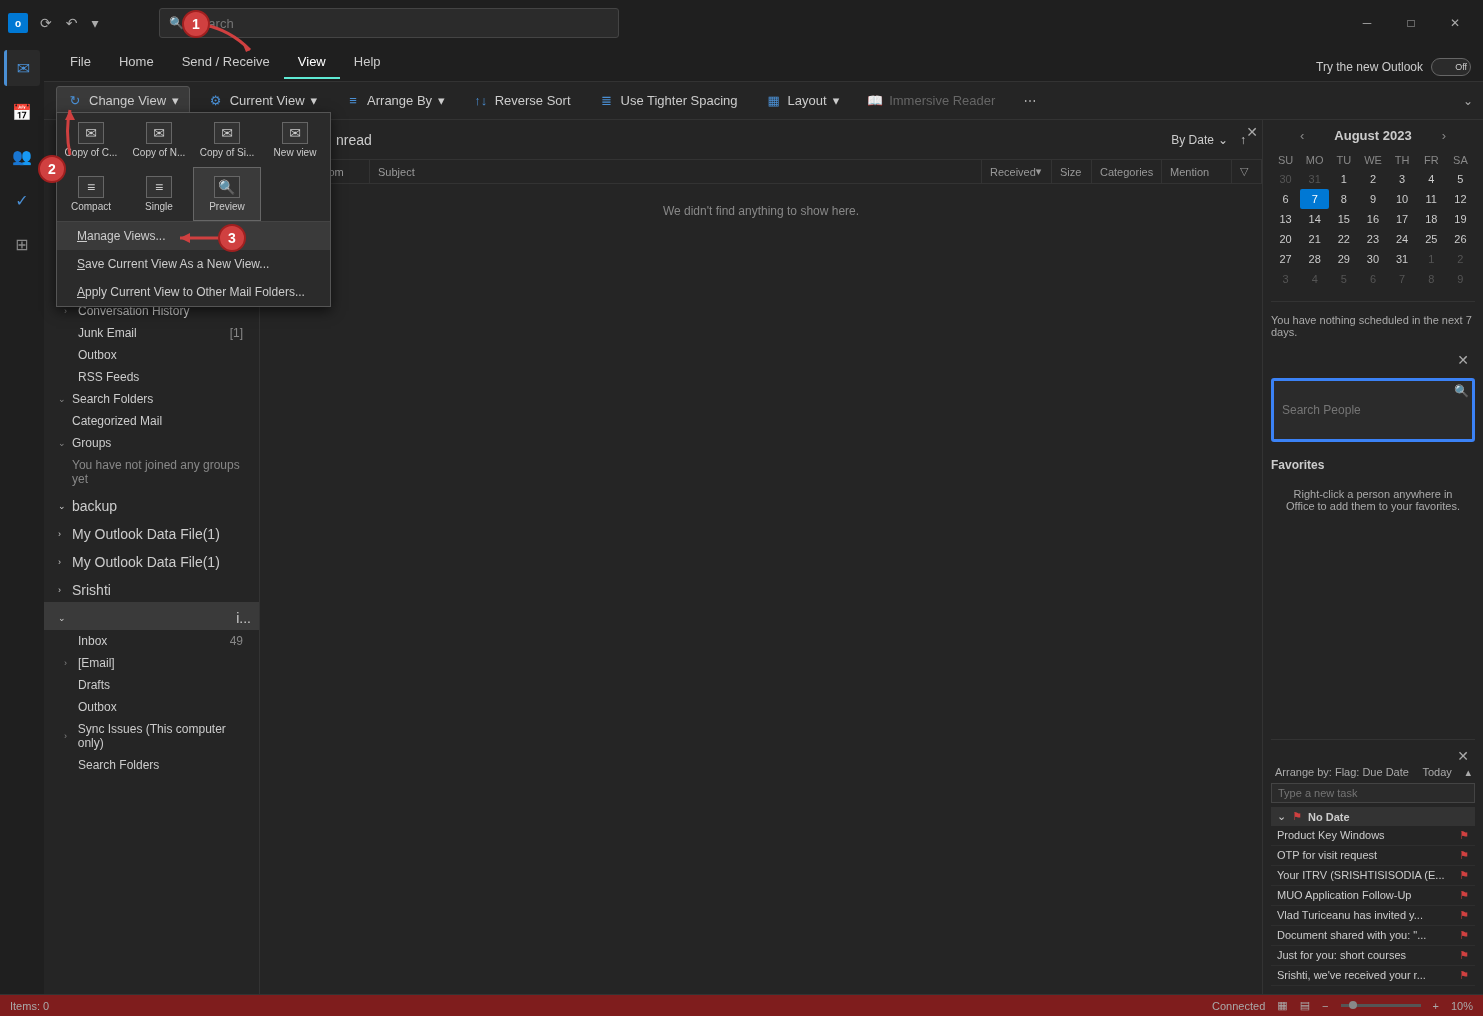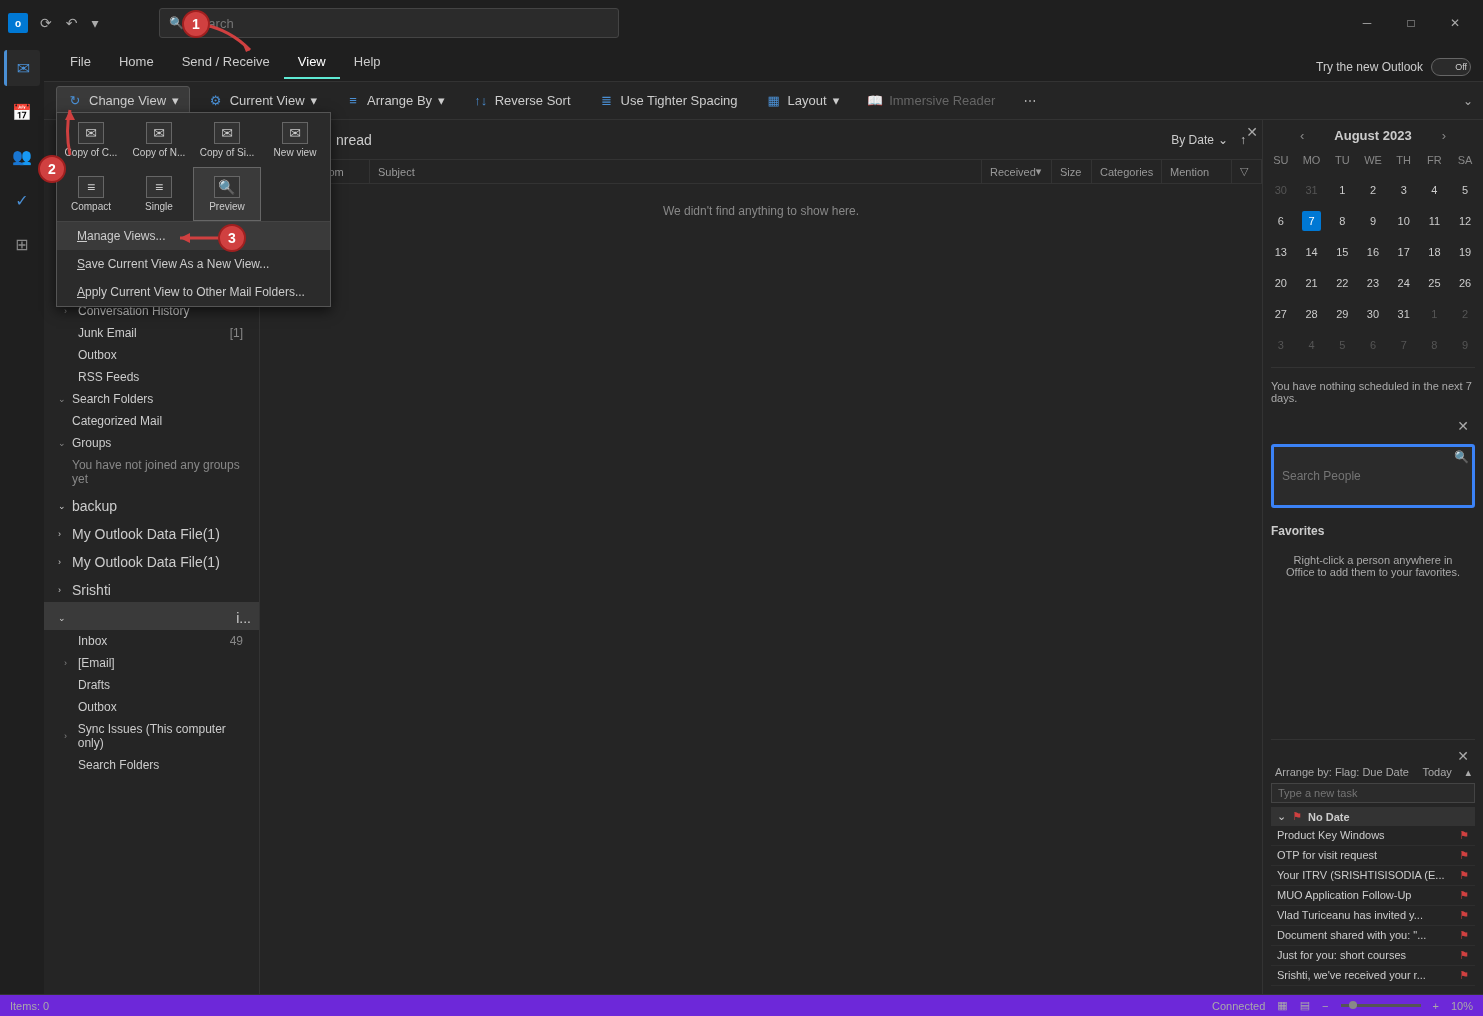--- a/index.html
+++ b/index.html
@@ -52,21 +52,21 @@
 .msg-list .header .bydate { color: #ccc; cursor: pointer; display: flex; align-items: center; gap: 4px; font-size: 12px; }
 .msg-list .cols { height: 24px; display: flex; align-items: center; border-bottom: 1px solid #333; font-size: 11px; color: #999; }
 .msg-list .cols div { padding: 0 8px; border-right: 1px solid #333; height: 100%; display: flex; align-items: center; }
 .msg-list .empty { text-align: center; padding: 20px; color: #888; font-size: 12px; }
 .msg-close { position: absolute; right: 4px; top: 4px; color: #aaa; cursor: pointer; font-size: 14px; }
 
 
 .right-pane { width: 220px; background: #252525; padding: 8px; overflow: hidden; display: flex; flex-direction: column; }
 .cal-header { display: flex; align-items: center; justify-content: center; gap: 30px; margin-bottom: 8px; font-size: 13px; }
 .cal-header .nav { color: #888; cursor: pointer; }
-.cal-grid { display: grid; grid-template-columns: repeat(7, 1fr); gap: 11px; font-size: 11px; text-align: center; }
+.cal-grid { display: grid; grid-template-columns: repeat(7, 1fr); gap: 0; font-size: 11px; text-align: center; }
 .cal-grid .dayh { color: #888; padding: 3px 0; }
 .cal-grid .day { padding: 4px 0; cursor: pointer; color: #ccc; }
 .cal-grid .day.other { color: #555; }
 .cal-grid .day.today { background: #0078d4; color: white; border-radius: 2px; }
 .cal-msg { font-size: 11px; color: #aaa; margin: 12px 0; border-top: 1px solid #333; padding-top: 12px; }
 
 .people-search { margin: 8px 0; position: relative; }
 .people-search input { width: 100%; background: #2b2b2b; border: 3px solid #3b82f6; padding: 22px 8px; color: #ccc; font-size: 12px; border-radius: 3px; }
 .people-search .sicon { position: absolute; right: 6px; top: 6px; color: #888; }
 .fav-title { font-size: 12px; font-weight: bold; margin: 8px 0; }
@@ -83,21 +83,21 @@
 .gallery { position: absolute; left: 56px; top: 112px; width: 275px; background: #2b2b2b; border: 1px solid #555; z-index: 100; box-shadow: 0 4px 12px rgba(0,0,0,0.6); }
 .gallery .grow { display: flex; }
 .gallery .gitem { width: 68px; height: 54px; display: flex; flex-direction: column; align-items: center; justify-content: center; cursor: pointer; font-size: 10px; color: #ccc; gap: 3px; }
 .gallery .gitem.sel { border: 1px solid #666; background: #3a3a3a; }
 .gallery .gitem .gicon { width: 26px; height: 22px; background: #333; border: 1px solid #666; display: flex; align-items: center; justify-content: center; font-size: 14px; position: relative; }
 .gallery .menu-item { padding: 7px 20px; cursor: pointer; font-size: 12px; color: #ccc; }
 .gallery .menu-item.hl { background: #3a3a3a; }
 .gallery hr { border: none; border-top: 1px solid #444; }
 
 
-.statusbar { position: absolute; bottom: 0; left: 0; right: 0; height: 22px; background: #6d28d9; display: flex; align-items: center; padding: 0 10px; font-size: 11px; color: #aaa; border-top: 1px solid #333; }
+.statusbar { position: absolute; bottom: 0; left: 0; right: 0; height: 22px; background: #7f1d1d; display: flex; align-items: center; padding: 0 10px; font-size: 11px; color: #aaa; border-top: 1px solid #333; }
 .statusbar .right { margin-left: auto; display: flex; align-items: center; gap: 12px; }
 .statusbar .slider { width: 80px; height: 3px; background: #555; position: relative; }
 .statusbar .slider::after { content: ''; position: absolute; left: 10%; top: -3px; width: 8px; height: 8px; background: #888; border-radius: 50%; }
 
 
 .callout { position: absolute; width: 28px; height: 28px; background: #d04040; border-radius: 50%; color: white; font-weight: bold; display: flex; align-items: center; justify-content: center; font-size: 14px; z-index: 200; border: 2px solid #a02020; }
 .arrow { position: absolute; z-index: 199; }
 
 .close-x { color: #aaa; cursor: pointer; text-align: right; padding: 2px 6px; font-size: 14px; }
 </style>

